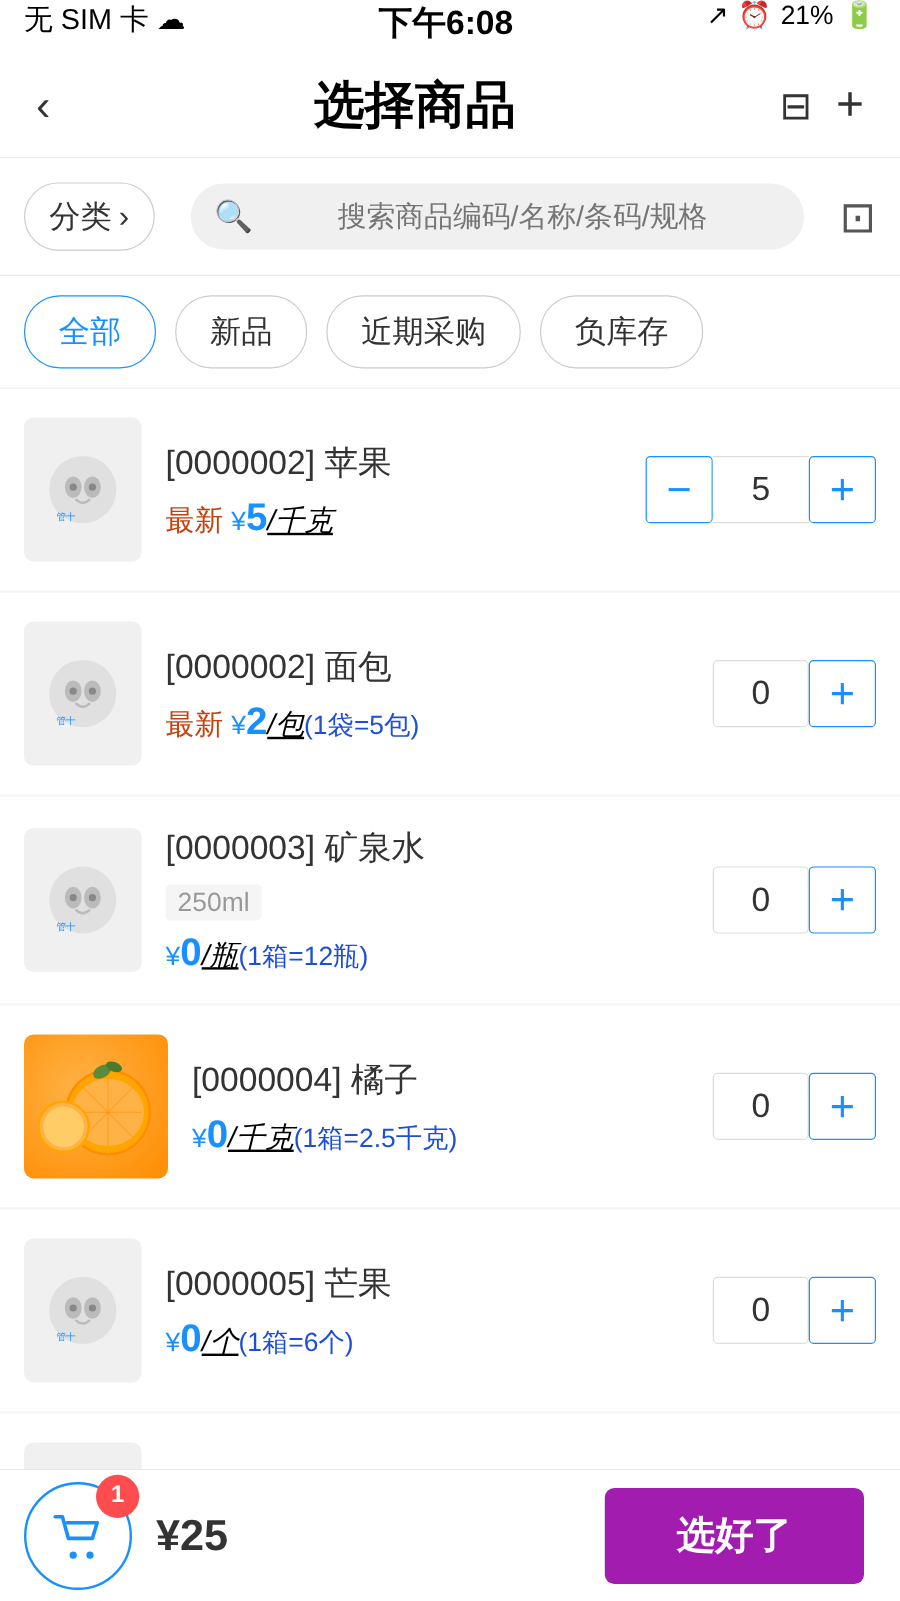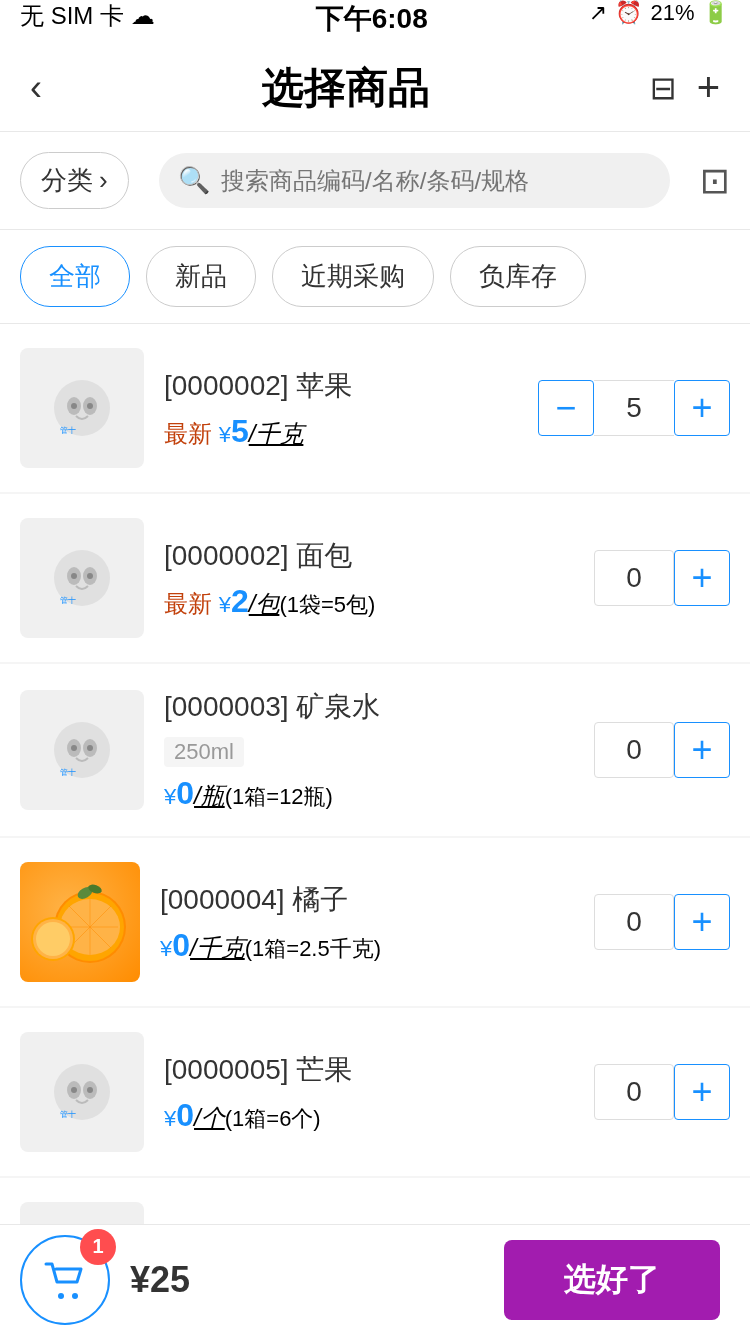--- a/index.html
+++ b/index.html
@@ -85,20 +85,21 @@
       padding: 12px 20px;
       gap: 10px;
     }
     .search-box input {
       border: none;
       background: transparent;
       font-size: 24px;
       color: #999;
       width: 100%;
       outline: none;
+      text-align: center;
     }
     .scan-icon {
       font-size: 36px;
       color: #555;
       cursor: pointer;
     }
 
     
     .tab-row {
       background: #fff;
@@ -128,21 +129,21 @@
     }
     .product-item {
       background: #fff;
       margin-bottom: 2px;
       padding: 24px 20px;
       display: flex;
       align-items: center;
       gap: 20px;
     }
     .product-img {
-      width: 124px;
+      width: 98px;
       height: 120px;
       border-radius: 8px;
       background: #f0f0f0;
       flex-shrink: 0;
       display: flex;
       align-items: center;
       justify-content: center;
       overflow: hidden;
     }
     .product-img.placeholder {
@@ -175,21 +176,21 @@
       margin-bottom: 8px;
     }
     .product-price {
       font-size: 24px;
       color: #333;
     }
     .product-price .price-label { color: #c2410c; }
     .product-price .yen { color: #1890ff; font-size: 22px; }
     .product-price .amount { color: #1890ff; font-size: 32px; font-weight: 600; }
     .product-price .unit { color: #000000; text-decoration: underline; font-style: italic; }
-    .product-price .desc { color: #000000; font-size: 22px; }
+    .product-price .desc { color: #1d4ed8; font-size: 22px; }
 
     
     .qty-control {
       display: flex;
       align-items: center;
       gap: 0;
       flex-shrink: 0;
     }
     .qty-btn {
       width: 56px;

